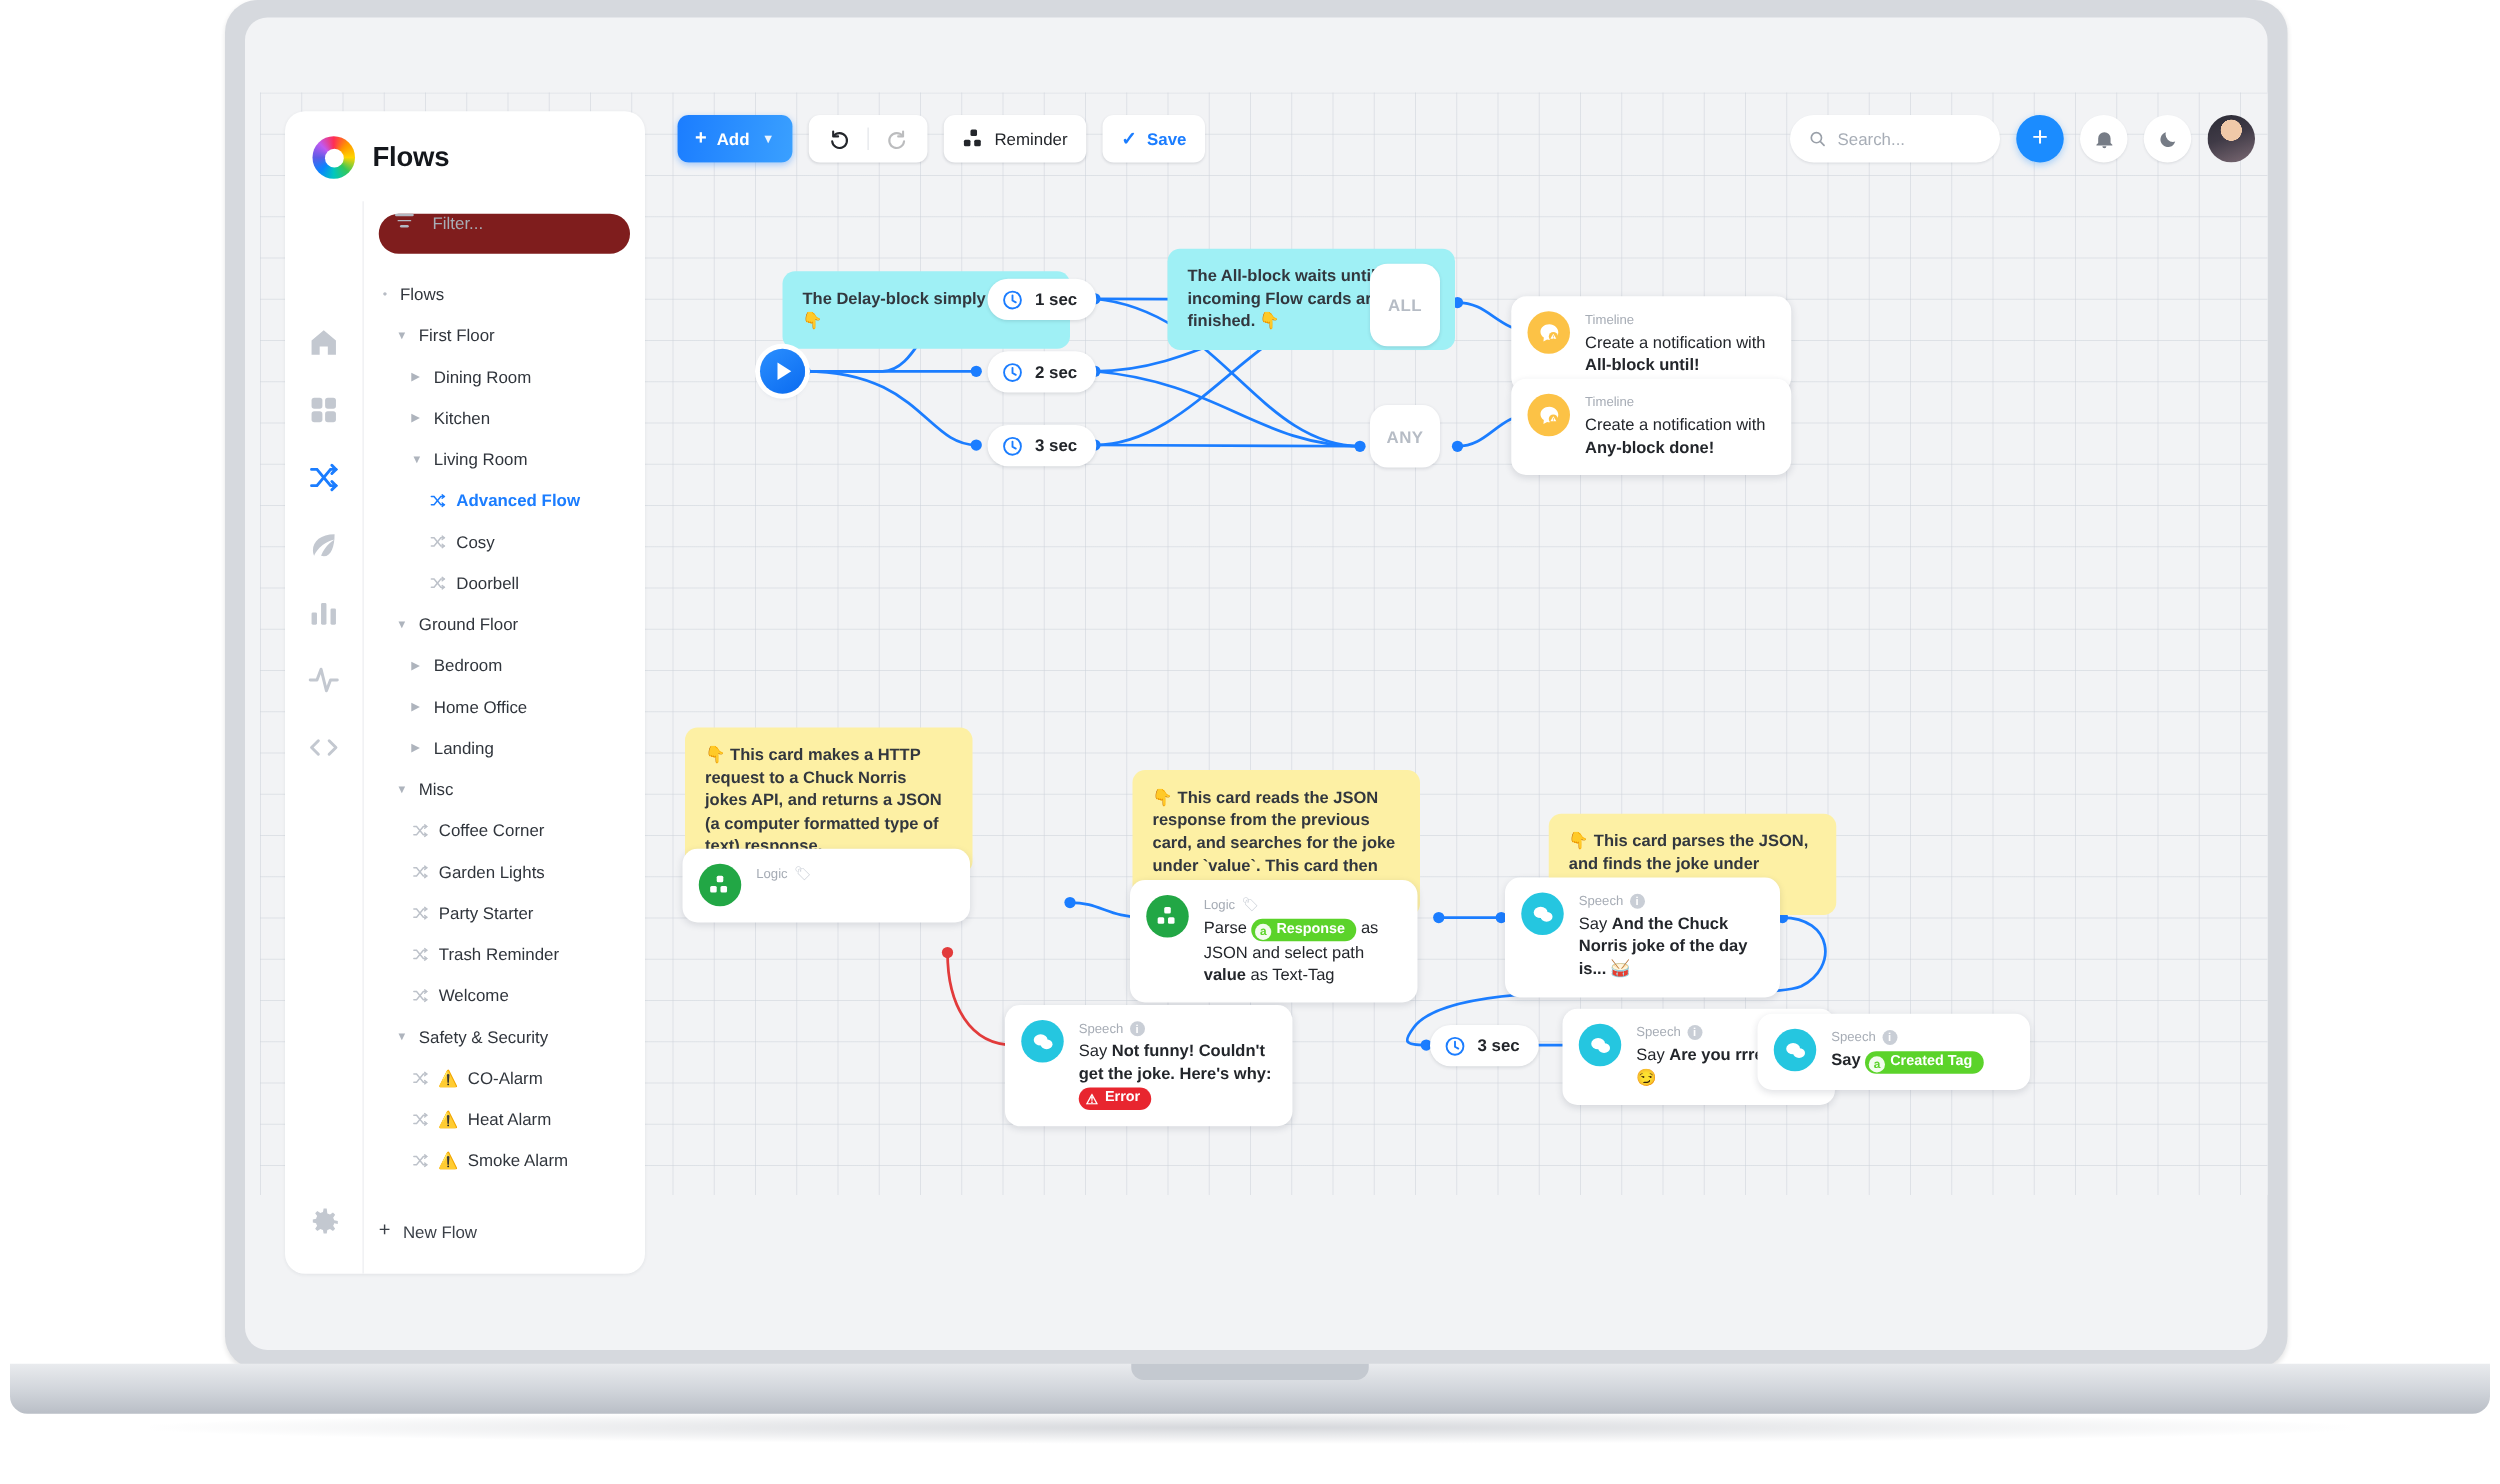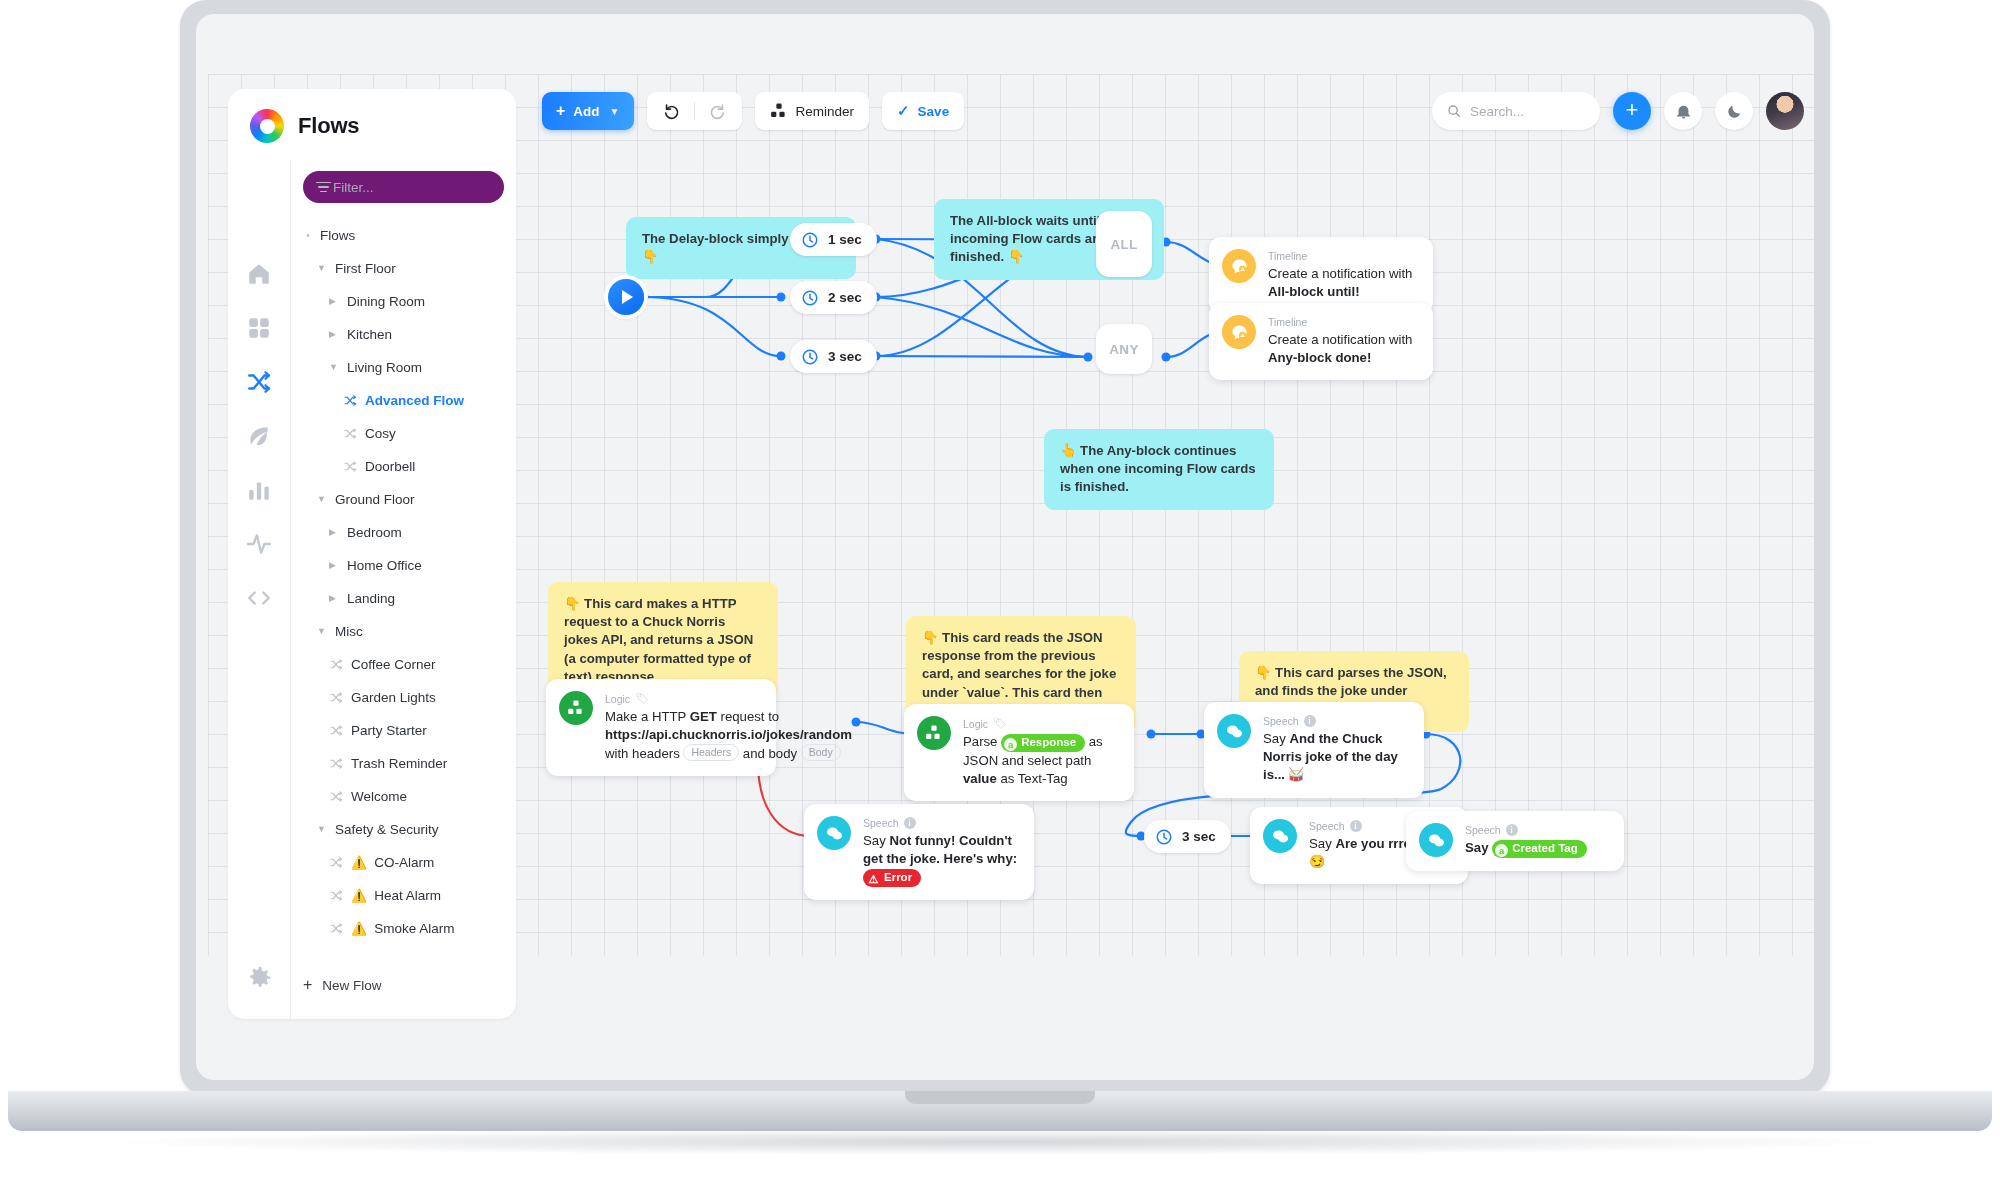--- a/index.html
+++ b/index.html
@@ -106,22 +106,22 @@
   .rail-btn.active { color:#1b7dff; }
   .rail-btn svg { width: 26px; height: 26px; display:block; }
   .rail-gear { position:absolute; left:16px; bottom:26px; width:30px; height:30px; color:#c3c8d0; }
 
   .tree-pane {
     position:absolute; left:62px; top:72px; right:0; bottom:0;
     border-left: 1px solid #edeef1;
     padding: 10px 12px 0 12px;
   }
   .filter-box {
-    display:flex; align-items:center; gap:2px;
-    height: 32px; background:#701a75; border-radius: 16px; padding: 0 13px;
+    display:flex; gap:15px;
+    height: 32px; background:#7f1d1d; border-radius: 16px; padding: 0 13px;
     margin-bottom: 16px;
   }
   .filter-ico { width:15px; height:11px; display:flex; flex-direction:column; justify-content:space-between; flex:none; }
   .filter-ico i { display:block; height:1.8px; background:#b3b8c1; border-radius:1px; }
   .filter-ico i:nth-child(1){ width:15px; } .filter-ico i:nth-child(2){ width:11px; margin-left:2px;} .filter-ico i:nth-child(3){ width:7px; margin-left:4px;}
   .filter-text { color:#a7adb6; font-size:13.5px; }
 
   .tree { font-size: 13.5px; color:#30353c; }
   .tnode { display:flex; align-items:center; height: 33px; gap: 7px; white-space:nowrap; }
   .tnode .bullet { width:10px; text-align:center; color:#b7bcc4; font-size:10px; flex:none; }
@@ -613,21 +613,20 @@
             <circle cx="885" cy="766" r="4.5"></circle>
           </g>
           <g fill="#e23b3b">
               <circle cx="232" cy="688" r="4.5"></circle>
               <circle cx="285" cy="762" r="4.5"></circle>
             </g>
         </svg>
 
         <div class="note cyan" style="left:100px; top:143px; width:230px;">The Delay-block simply waits. 👇</div>
         <div class="note cyan" style="left:408px; top:125px; width:230px;">The All-block waits until all incoming Flow cards are finished. 👇</div>
-        <div class="note cyan" style="left:518px; top:355px; width:230px;">👆 The Any-block continues when one incoming Flow cards is finished.</div>
         <div class="note yellow" style="left:22px; top:508px; width:230px;">👇 This card makes a HTTP request to a Chuck Norris jokes API, and returns a JSON (a computer formatted type of text) response.</div>
         <div class="note yellow" style="left:380px; top:542px; width:230px;">👇 This card reads the JSON response from the previous card, and searches for the joke under `value`. This card then creates a new tag with the joke.</div>
         <div class="note yellow" style="left:713px; top:577px; width:230px;">👇 This card parses the JSON, and finds the joke under `value`.</div>
 
         <div class="node start-node" style="left:82px; top:205px;">
           <span class="tri"></span>
         </div>
 
         <div class="node delay-node" style="left:264px; top:149px;">
           <svg class="clock" viewBox="0 0 24 24" fill="none" stroke="currentColor" stroke-width="2">
@@ -696,21 +695,20 @@
                 <rect x="8.5" y="2" width="7" height="7" rx="1.6"></rect>
                 <rect x="1.5" y="13" width="7" height="7" rx="1.6"></rect>
                 <rect x="12.5" y="13" width="7" height="7" rx="1.6"></rect>
               </svg>
           </div>
           <div class="ctext">
             <div class="ckind">
                 <span>Logic</span>
                 <span class="tagico">🏷</span>
               </div>
-            <div class="cbody"><span>Make a HTTP </span><b>GET</b><span> request to </span><b>https://api.chucknorris.io/jokes/random</b><span> with headers </span><span class="pill">Headers</span><span> and body </span><span class="pill">Body</span></div>
           </div>
         </div>
 
         <div class="node card" style="left:378px; top:630px; width:230px;">
           <div class="cico green">
             <svg width="18" height="18" viewBox="0 0 24 24" fill="#fff">
                 <rect x="8.5" y="2" width="7" height="7" rx="1.6"></rect>
                 <rect x="1.5" y="13" width="7" height="7" rx="1.6"></rect>
                 <rect x="12.5" y="13" width="7" height="7" rx="1.6"></rect>
               </svg>

